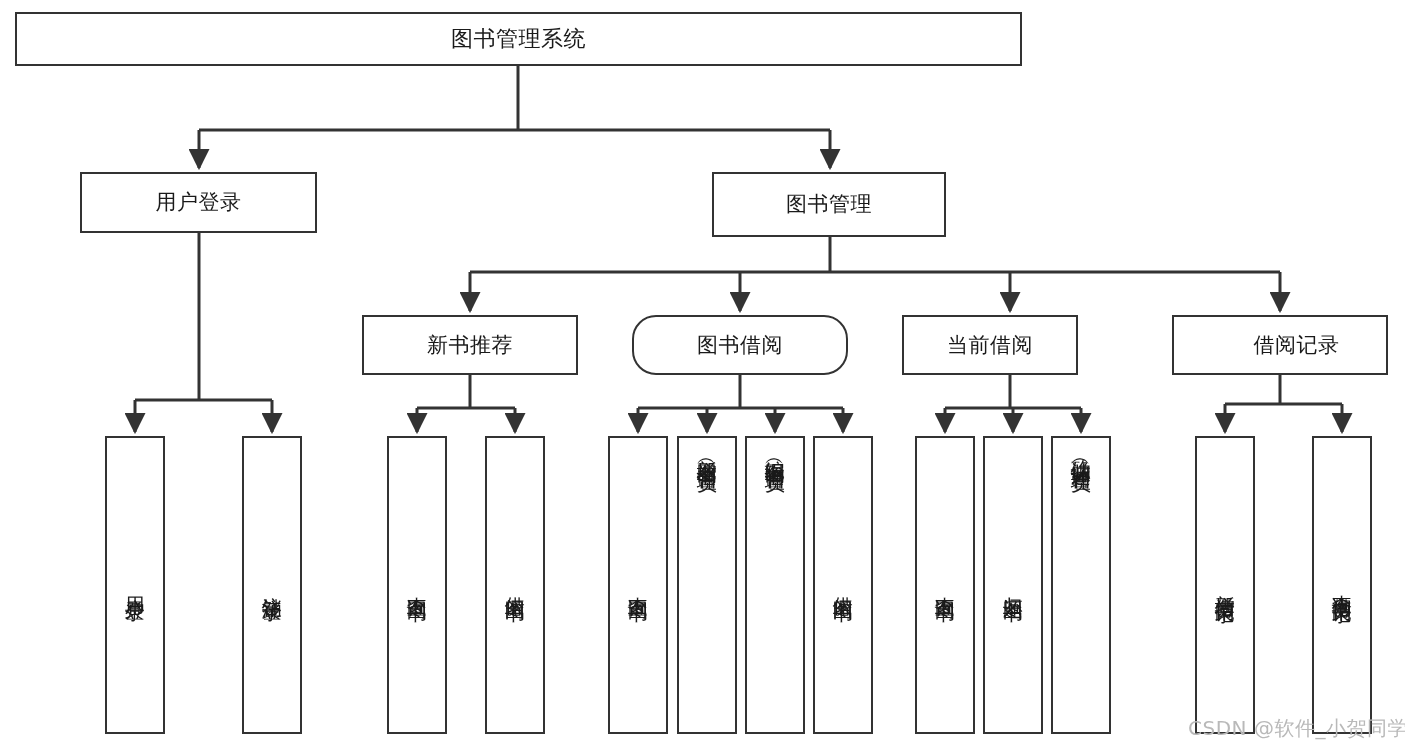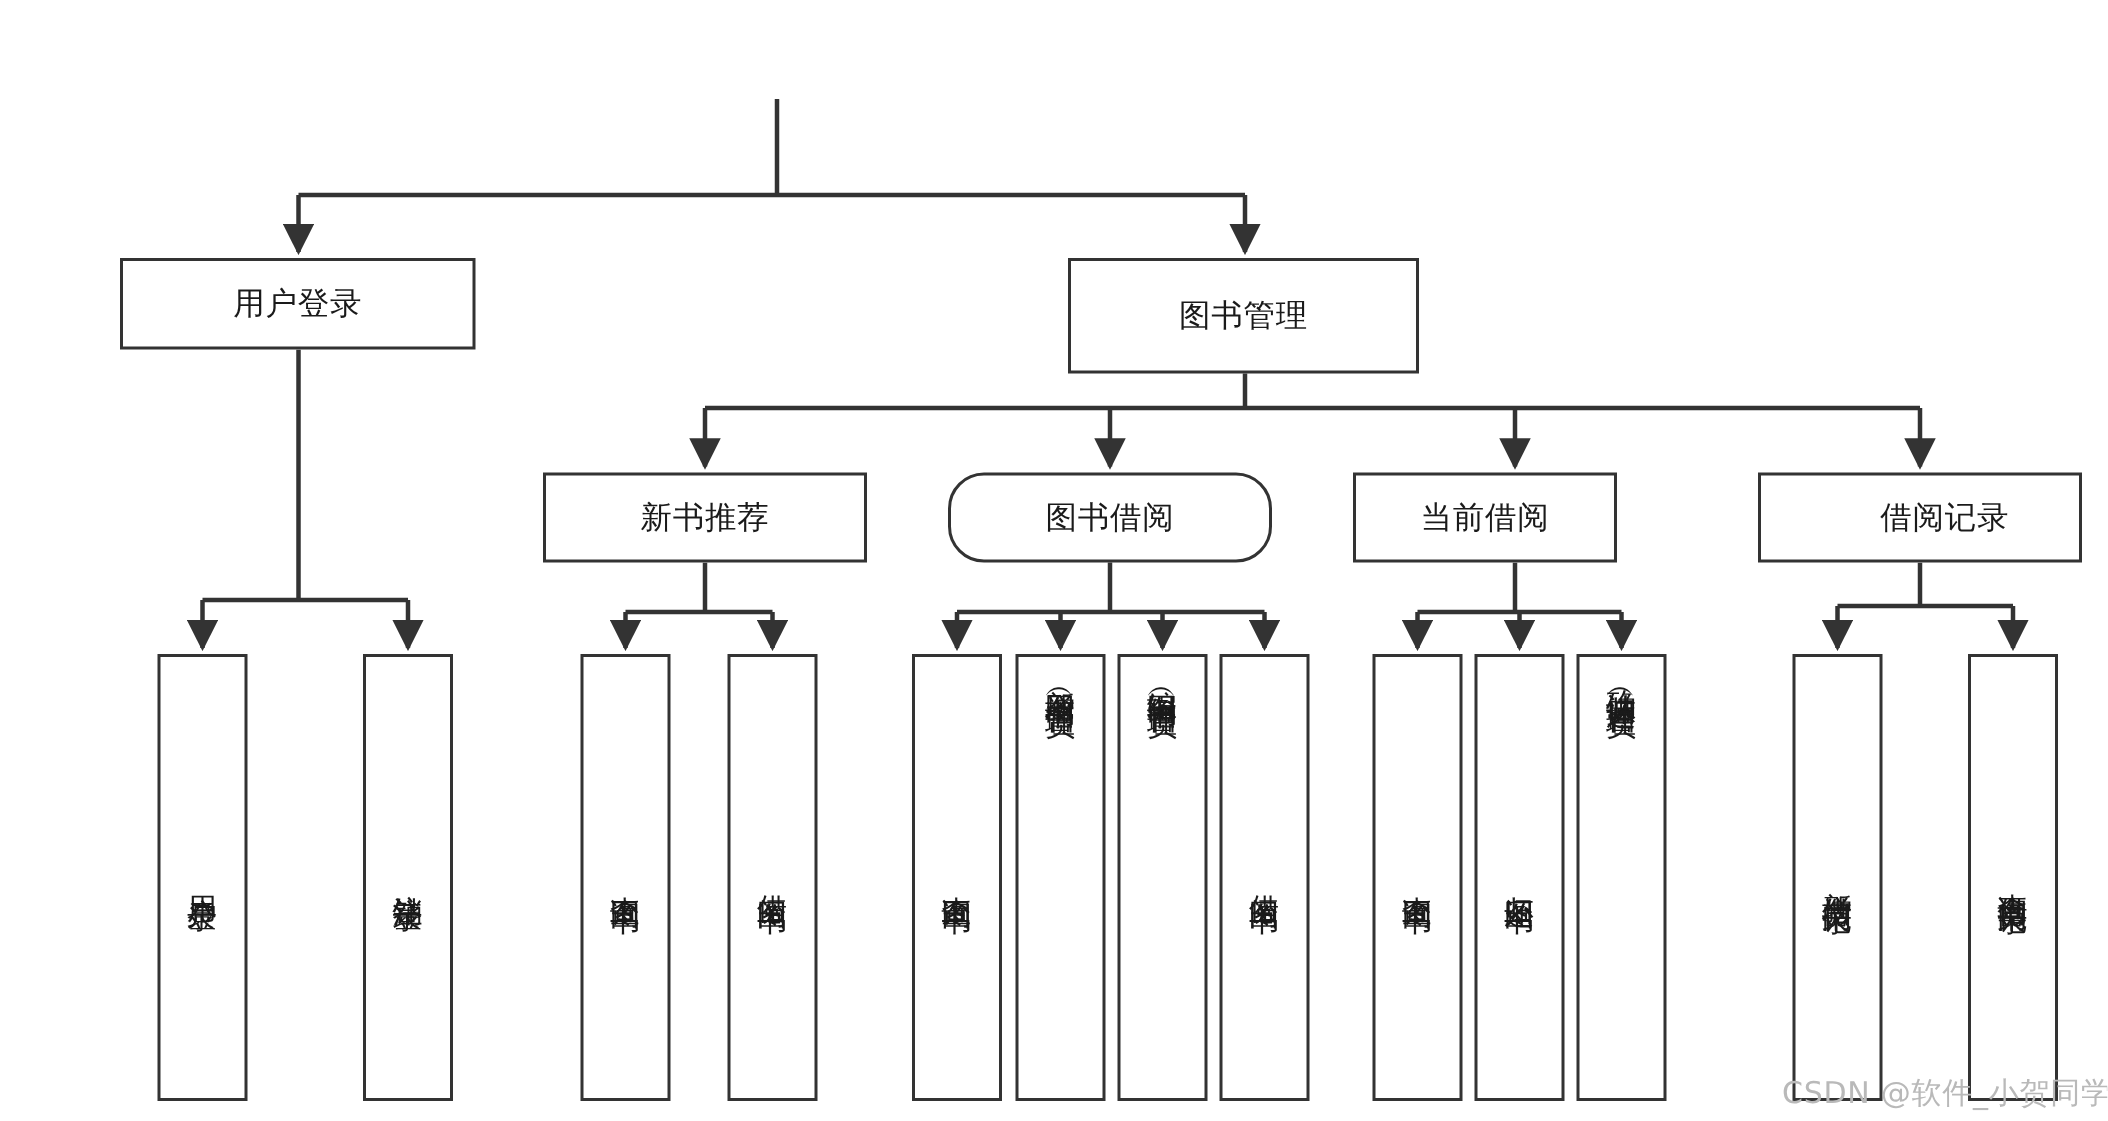--- a/index.html
+++ b/index.html
@@ -119,25 +119,28 @@
       <path d="M 1013 408 L 1013 432" marker-end="url(#arrow)"></path>
       <path d="M 1081 408 L 1081 432" marker-end="url(#arrow)"></path>
 
       <path d="M 1280 375 L 1280 404"></path>
       <path d="M 1225 404 L 1342 404"></path>
       <path d="M 1225 404 L 1225 432" marker-end="url(#arrow)"></path>
       <path d="M 1342 404 L 1342 432" marker-end="url(#arrow)"></path>
     </g>
   </svg>
 
+  <div class="node horizontal root" style="left:15px; top:12px; width:1007px; height:54px;">
+    <span class="label">图书管理系统</span>
+  </div>
 
   <div class="node horizontal" style="left:80px; top:172px; width:237px; height:61px;">
     <span class="label">用户登录</span>
   </div>
-  <div class="node horizontal" style="left:712px; top:172px; width:234px; height:77px;">
+  <div class="node horizontal" style="left:712px; top:172px; width:234px; height:65px;">
     <span class="label">图书管理</span>
   </div>
 
   <div class="node horizontal" style="left:362px; top:315px; width:216px; height:60px;">
     <span class="label">新书推荐</span>
   </div>
   <div class="node horizontal" style="left:632px; top:315px; width:216px; height:60px;border-radius:24px;">
     <span class="label">图书借阅</span>
   </div>
   <div class="node horizontal" style="left:902px; top:315px; width:176px; height:60px;">

